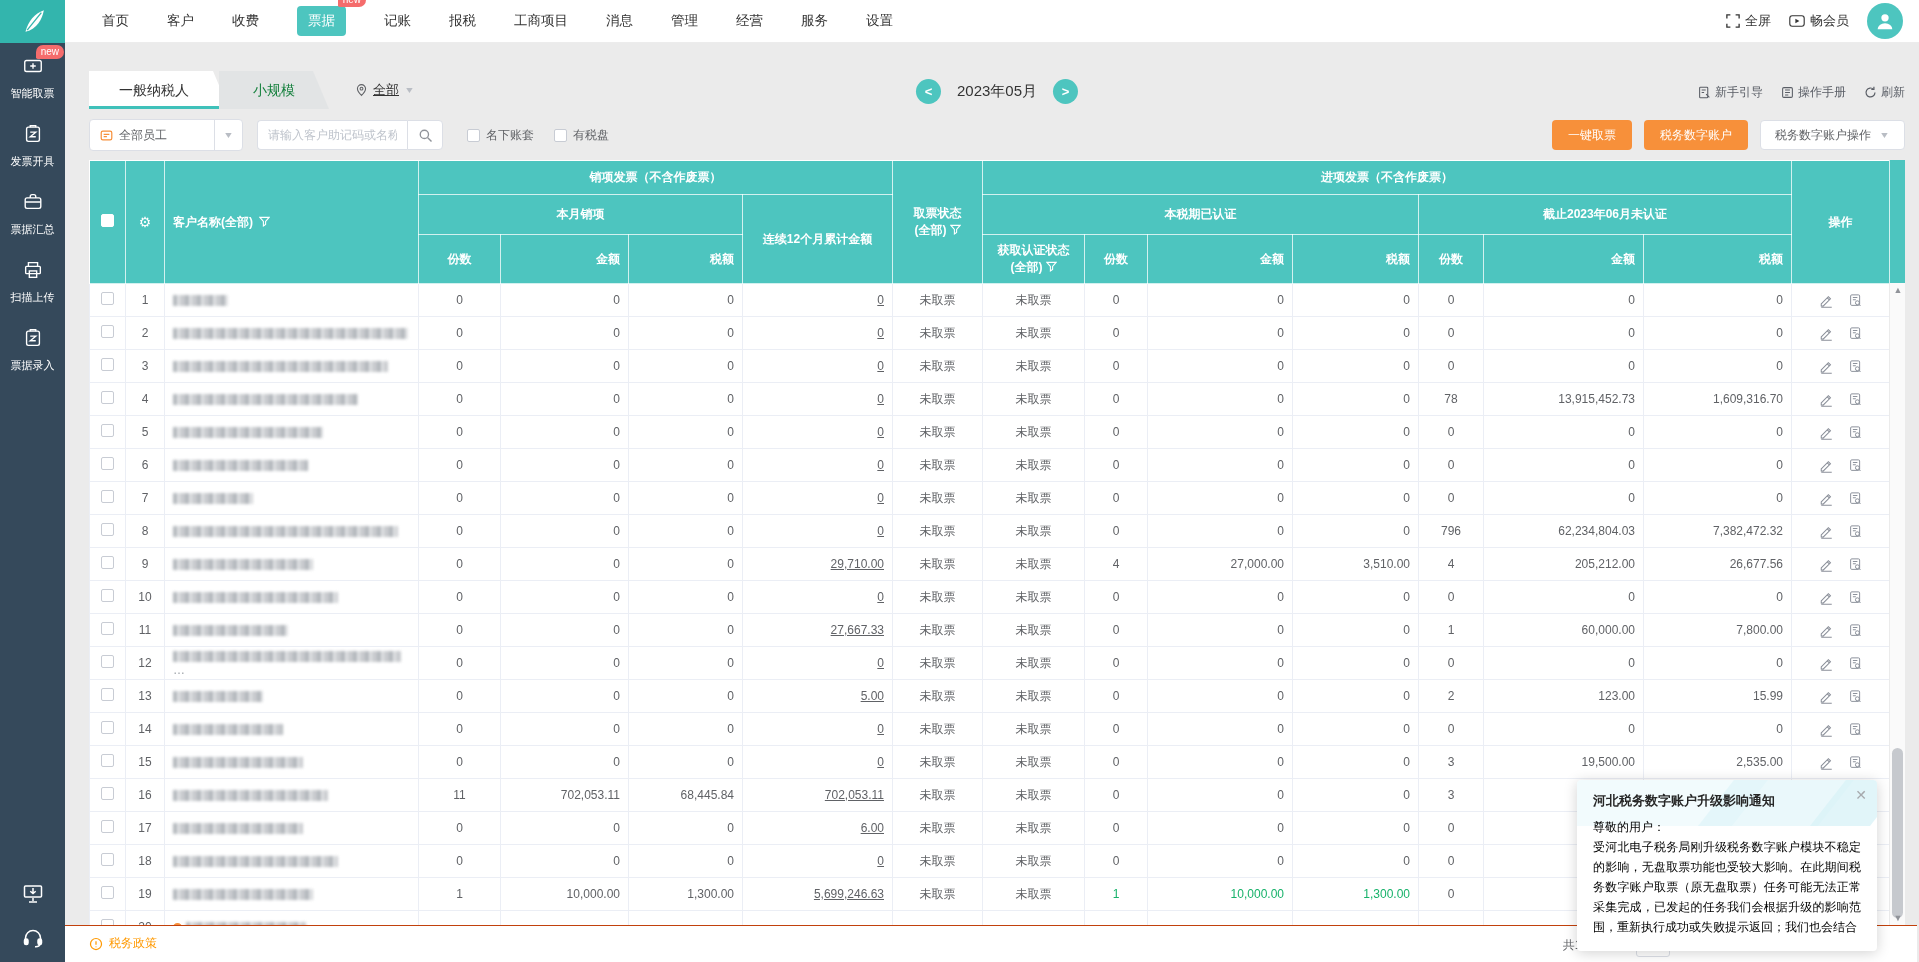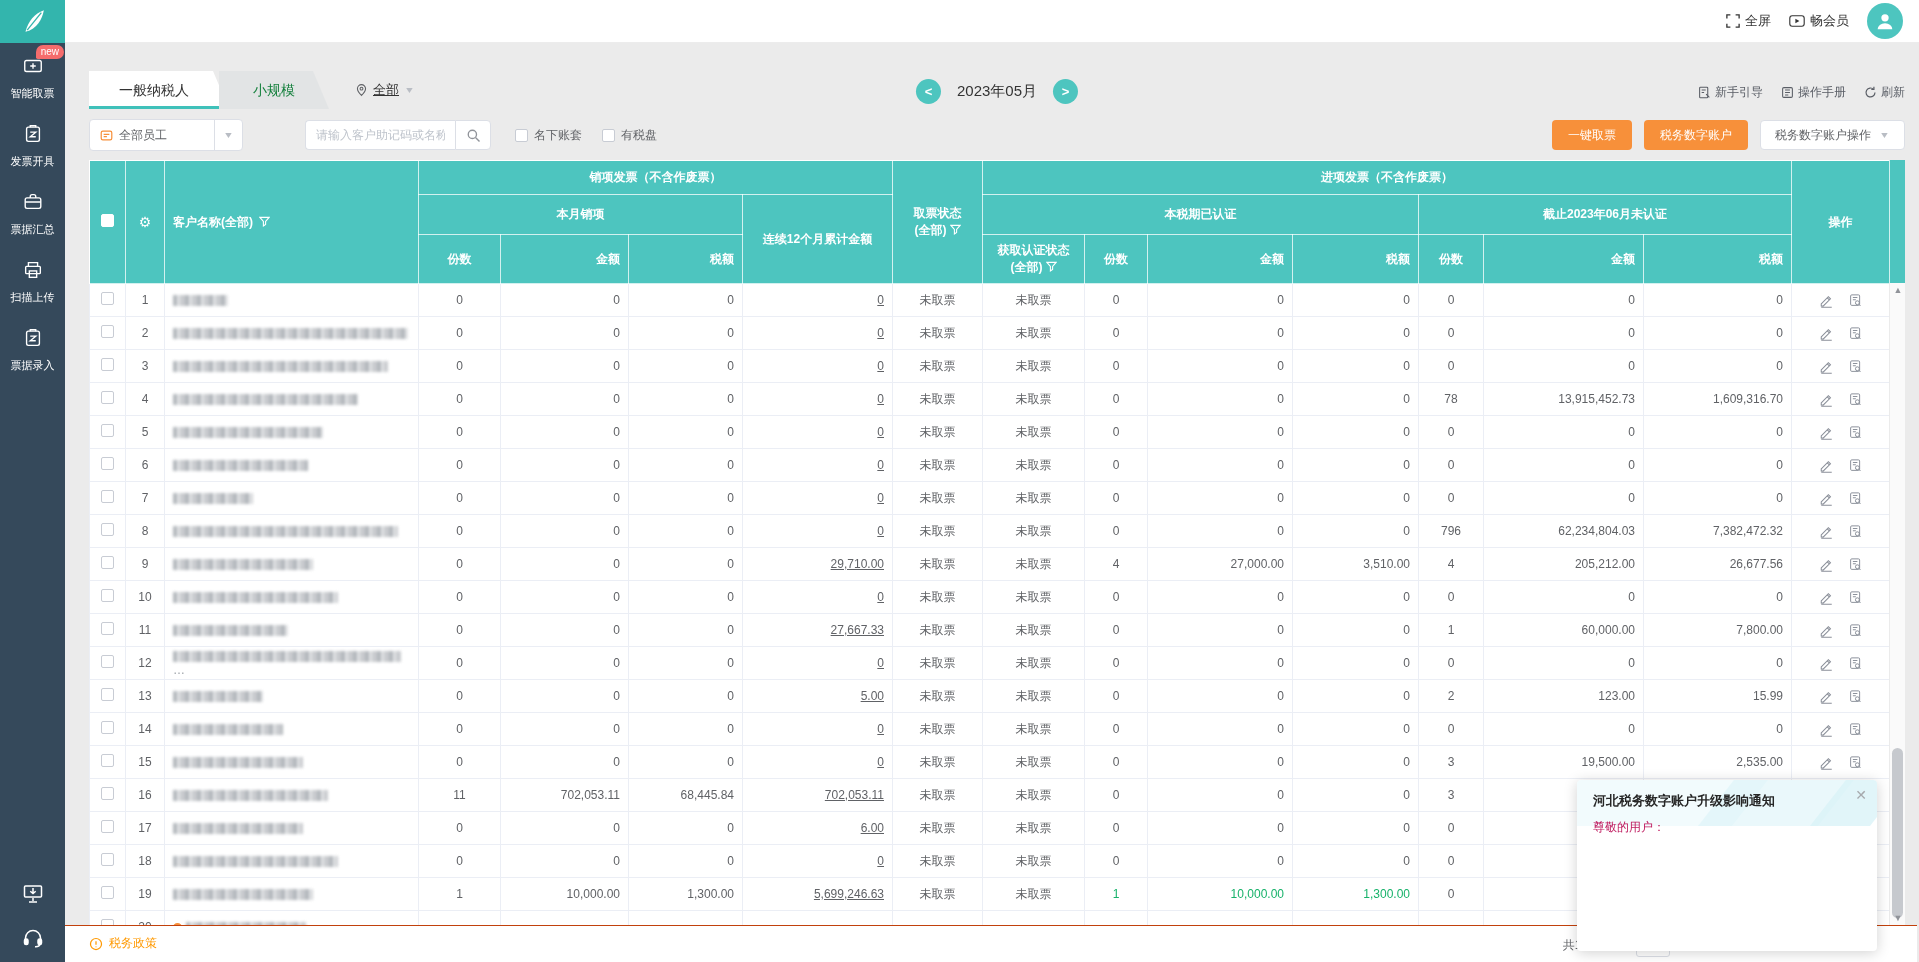--- a/index.html
+++ b/index.html
@@ -37,21 +37,21 @@
   .circ-btn { width:25px; height:25px; border-radius:50%; background:#4DC5BF; color:#fff; font-size:13px; font-weight:bold; display:flex; align-items:center; justify-content:center; cursor:pointer; }
   .period { font-size:15px; color:#333; }
   .utils { position:absolute; right:0; bottom:8px; display:flex; gap:18px; }
   .util { display:flex; align-items:center; gap:4px; font-size:12px; color:#5A5E66; cursor:pointer; }
 
   .row2 { position:relative; margin:10px 14px 0 24px; height:32px; display:flex; align-items:center; }
   .sel { display:flex; align-items:center; height:32px; background:#fff; border:1px solid #DCDFE6; border-radius:4px; cursor:pointer; }
   .sel-main { display:flex; align-items:center; gap:6px; padding:0 10px; width:124px; font-size:12px; color:#606266; }
   .sel-arrow { width:28px; height:30px; border-left:1px solid #DCDFE6; display:flex; align-items:center; justify-content:center; }
   .search { display:flex; margin-left:14px; }
-  .search input { width:150px; height:30px; border:1px solid #DCDFE6; border-right:none; border-radius:4px 0 0 4px; padding:0 10px; font-size:12px; color:#606266; outline:none;margin-left:48px; }
+  .search input { width:150px; height:30px; border:1px solid #DCDFE6; border-right:none; border-radius:4px 0 0 4px; padding:0 10px; font-size:12px; color:#606266; outline:none; }
   .search input::placeholder { color:#BFC4CC; }
   .search-btn { width:36px; height:30px; border:1px solid #DCDFE6; border-radius:0 4px 4px 0; background:#fff; display:flex; align-items:center; justify-content:center; cursor:pointer; }
   .ckb { display:flex; align-items:center; gap:6px; margin-left:24px; font-size:12px; color:#606266; cursor:pointer; }
   .box { width:13px; height:13px; border:1px solid #C8CCD4; border-radius:2px; background:#fff; }
   .btns { position:absolute; right:0; display:flex; gap:12px; }
   .btn { height:30px; border-radius:4px; font-size:12px; display:flex; align-items:center; justify-content:center; cursor:pointer; white-space:nowrap; }
   .btn-orange { background:#F7903A; color:#fff; padding:0 16px; }
   .btn-plain { background:#fff; color:#606266; border:1px solid #DCDFE6; padding:0 14px; gap:8px; }
 
   
@@ -87,34 +87,48 @@
   
   .popup { position:absolute; left:1577px; top:780px; width:300px; height:171px; background:#fff; border-radius:4px;
            box-shadow:0 2px 14px rgba(0,0,0,.18); z-index:50; overflow:hidden; }
   .deco { position:absolute; background:#D9F2F8; transform:skewX(-38deg); }
   .d1 { width:120px; height:64px; right:34px; top:-18px; opacity:.55; }
   .d2 { width:60px; height:64px; right:-18px; top:-18px; opacity:.8; }
   .d3 { width:230px; height:64px; right:120px; top:-18px; background:#EAF8FB; opacity:.6; }
   .popup-close { position:absolute; top:7px; right:10px; color:#A6A9AD; font-size:14px; cursor:pointer; z-index:2; }
   .popup-inner { position:relative; padding:12px 16px 0; z-index:1; }
   .popup-title { font-size:13px; color:#262626; font-weight:bold; margin-bottom:7px; }
-  .popup-line { font-size:12px; color:#be185d; line-height:20px; text-align:justify; }
+  .popup-line { font-size:12px; color:#000000; line-height:20px; text-align:justify; }
 </style>
 </head>
 <body>
 
 <div class="app">
 
   <header class="topnav">
     <div class="logo">
       <svg width="30" height="30" viewBox="0 0 36 36">
         <path d="M9 31C23 27 29 16 31 5 20 9 12 18 9 31z" fill="#fff"></path>
         <path d="M11 29L28 8" stroke="#33B5AD" stroke-width="1.6" fill="none"></path>
       </svg>
     </div>
+    <nav class="menu" id="nav-menu">
+        <div class="menu-item">首页</div>
+        <div class="menu-item">客户</div>
+        <div class="menu-item">收费</div>
+        <div class="menu-item active">票据<span class="badge-new">new</span></div>
+        <div class="menu-item">记账</div>
+        <div class="menu-item">报税</div>
+        <div class="menu-item">工商项目</div>
+        <div class="menu-item">消息</div>
+        <div class="menu-item">管理</div>
+        <div class="menu-item">经营</div>
+        <div class="menu-item">服务</div>
+        <div class="menu-item">设置</div>
+      </nav>
     <div class="nav-right">
       <div class="nav-util">
         <svg width="14" height="14" viewBox="0 0 16 16" fill="none" stroke="#333" stroke-width="1.5">
           <path d="M1 5V1h4M11 1h4v4M15 11v4h-4M5 15H1v-4"></path>
         </svg>
         <span>全屏</span>
       </div>
       <div class="nav-util">
         <svg width="16" height="14" viewBox="0 0 20 16" fill="none" stroke="#333" stroke-width="1.4">
           <rect x="1" y="1.5" width="18" height="13" rx="3"></rect>
@@ -847,16 +861,17 @@
   </main>
 
   <div class="popup">
     <div class="deco d3"></div>
     <div class="deco d1"></div>
     <div class="deco d2"></div>
     <div class="popup-close">✕</div>
     <div class="popup-inner">
       <div class="popup-title">河北税务数字账户升级影响通知</div>
       <div class="popup-line">尊敬的用户：</div>
+      <div class="popup-line">受河北电子税务局刚升级税务数字账户模块不稳定的影响，无盘取票功能也受较大影响。在此期间税务数字账户取票（原无盘取票）任务可能无法正常采集完成，已发起的任务我们会根据升级的影响范围，重新执行成功或失败提示返回；我们也会结合</div>
     </div>
   </div>
 
 </div>
 
 </body></html>

